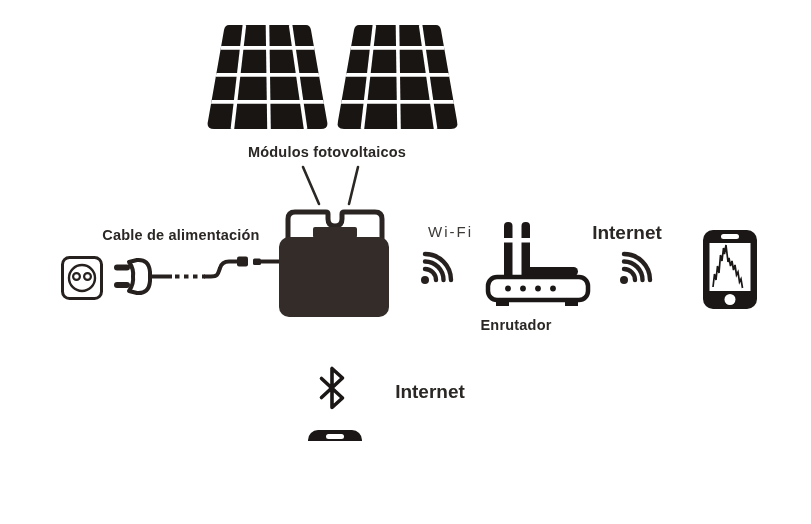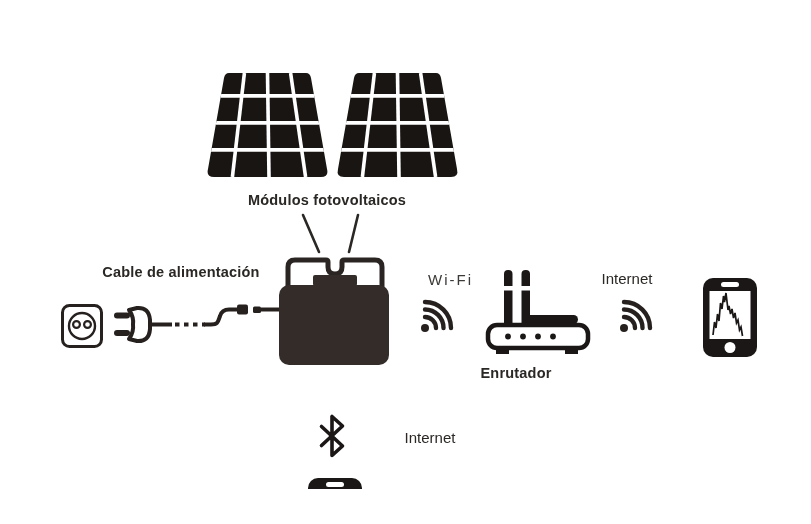--- a/index.html
+++ b/index.html
@@ -1,23 +1,23 @@
 <!DOCTYPE html>
 <html><head>
 <meta charset="utf-8">
 <style>
   html,body{margin:0;padding:0;background:#ffffff;}
   .stage{
     position:relative;width:811px;height:441px;background:#ffffff;overflow:hidden;
-    font-family:"Liberation Sans","DejaVu Sans",sans-serif;color:#262321;margin-top:48px;
+    font-family:"Liberation Sans","DejaVu Sans",sans-serif;color:#262321;
   }
   .abs{position:absolute;}
   .label{position:absolute;text-align:center;color:#2a2724;white-space:nowrap;}
   .lbl-std{font-size:14.5px;font-weight:600;letter-spacing:.2px;}
-  .lbl-bold{font-size:15px;font-weight:400;}
+  .lbl-bold{font-size:19px;font-weight:700;}
   .lbl-wifi{font-size:15px;font-weight:500;letter-spacing:2px;color:#3d3a38;}
   svg{display:block;}
 </style>
 </head>
 <body>
 
 <div class="stage">
 
   <svg class="abs" style="left:205px;top:22px" width="130" height="110" viewBox="0 0 130 110">
     <defs>
@@ -76,21 +76,21 @@
       <path d="M 21 12 L 29 10 Q 41 9 42 22 L 42 31 Q 41 44 29 43 L 21 41 Q 26 34 25 26.5 Q 26 19 21 12 Z" fill="#ffffff" stroke="#26211f" stroke-width="4" stroke-linejoin="round"></path>
       <line x1="42" y1="26.5" x2="64" y2="26.5" stroke="#26211f" stroke-width="4"></line>
       <line x1="67" y1="26.5" x2="97" y2="26.5" stroke="#26211f" stroke-width="4" stroke-dasharray="4.5 4.5"></line>
       <path d="M 96 26.5 L 103 26.5 C 110 26.5 110 24 112 18 Q 114 11.5 121 11.5 L 129 11.5" fill="none" stroke="#26211f" stroke-width="4"></path>
       <rect x="129" y="6.5" width="11" height="10" rx="2" fill="#26211f"></rect>
       <rect x="145" y="8.5" width="8" height="6.5" rx="1.5" fill="#26211f"></rect>
       <line x1="153" y1="11.5" x2="176" y2="11.5" stroke="#26211f" stroke-width="4"></line>
     </g>
   </svg>
 
-  <div class="label lbl-std" style="left:81px;top:216px;width:200px">Cable de alimentación</div>
+  <div class="label lbl-std" style="left:81px;top:227px;width:200px">Cable de alimentación</div>
 
   <svg class="abs" style="left:272px;top:205px" width="120" height="115" viewBox="0 0 120 115">
     <path d="M 16 45 L 16 14 Q 16 7 23 7 L 54 7 Q 56 7 56 9 L 56 14 Q 56 21 63 21 Q 70 21 70 14 L 70 9 Q 70 7 72 7 L 103 7 Q 110 7 110 14 L 110 45" fill="none" stroke="#2a2523" stroke-width="5"></path>
     <rect x="41" y="22" width="44" height="11" rx="2" fill="#332c29"></rect>
     <rect x="7" y="32" width="110" height="80" rx="10" fill="#332c29"></rect>
   </svg>
 
 
   <div class="label lbl-wifi" style="left:413px;top:223px;width:60px;text-align:right">Wi-Fi</div>
   <svg class="abs" style="left:417px;top:246px" width="44" height="42" viewBox="0 0 44 42">

